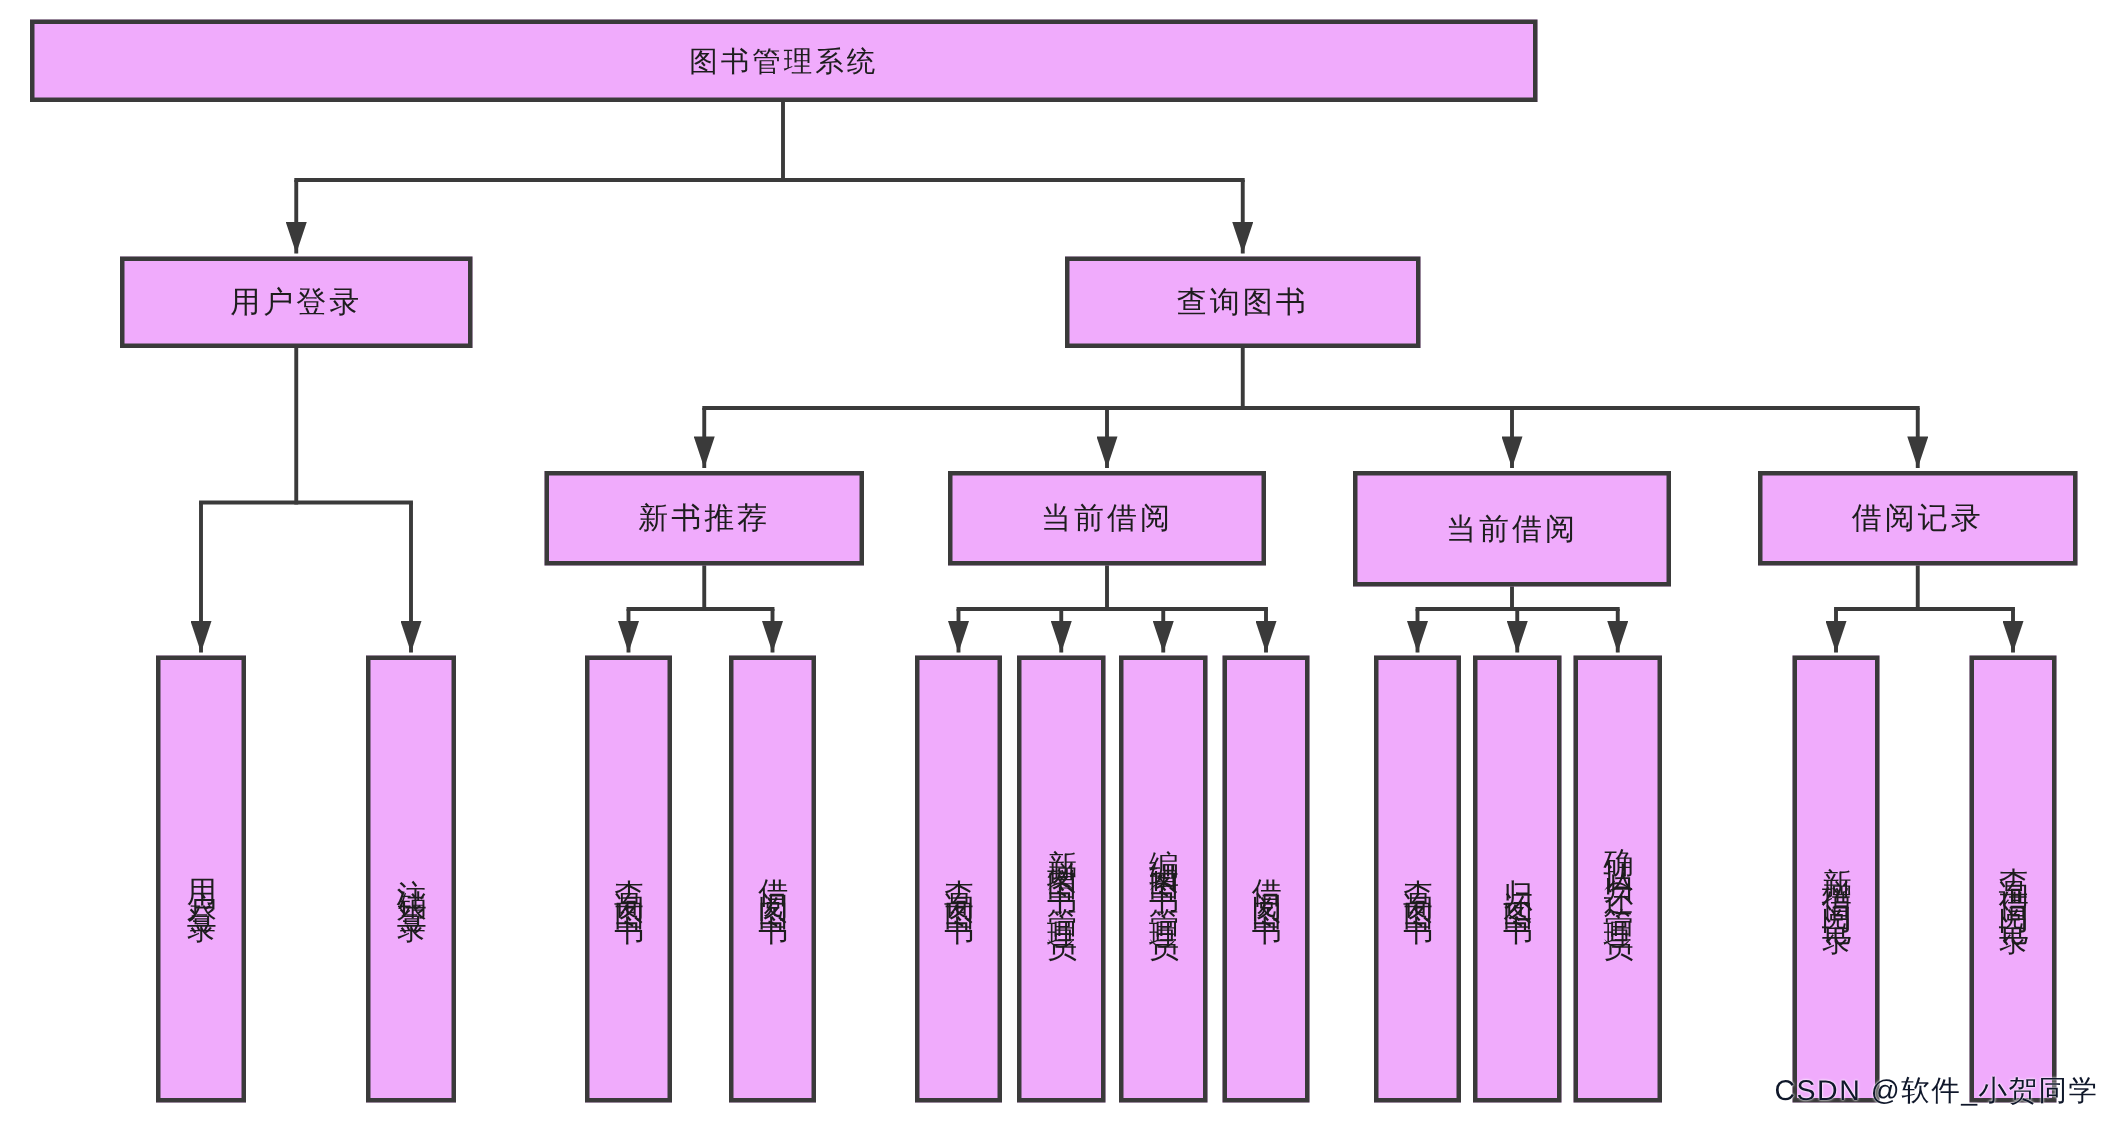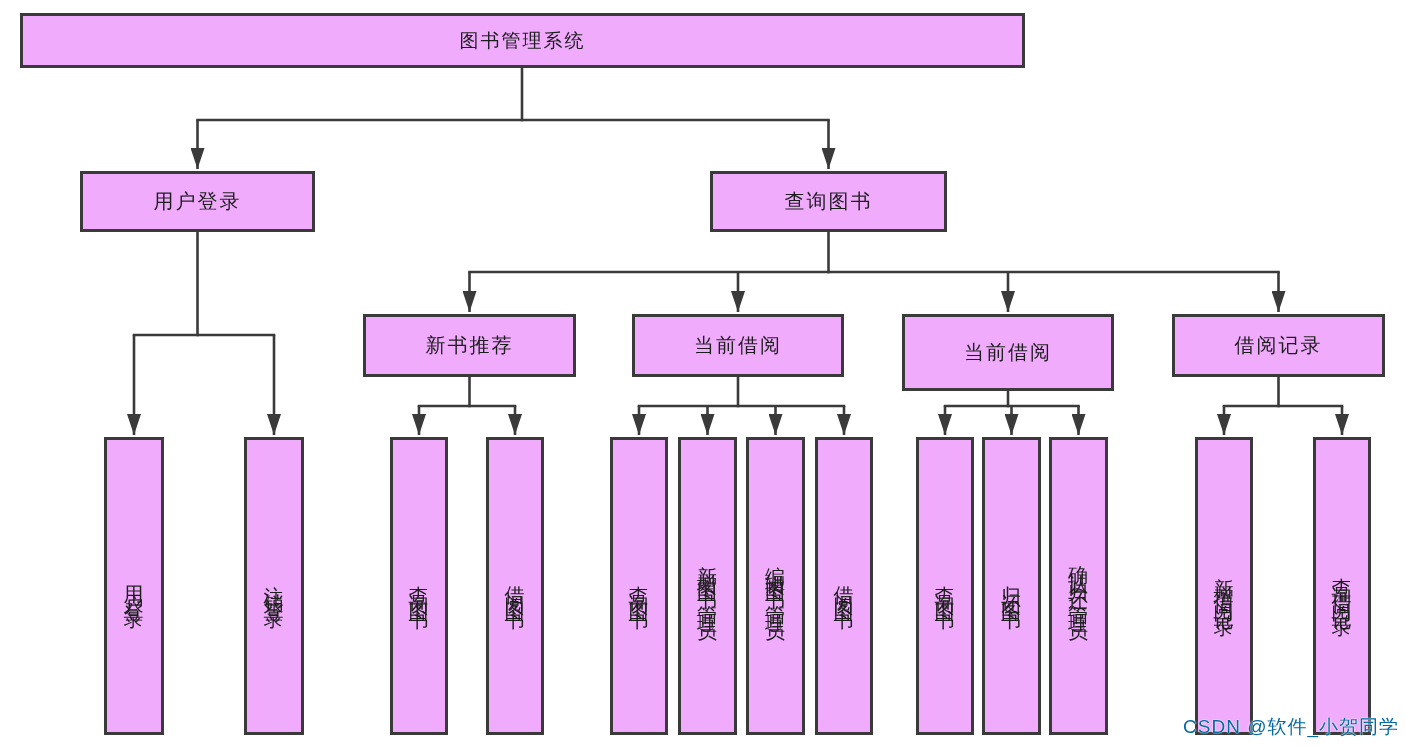--- a/index.html
+++ b/index.html
@@ -50,21 +50,21 @@
     line-height: 1;
   }
   .leaf span {
     display: inline-block;
   }
   .watermark {
     position: absolute;
     right: 6px;
     top: 714px;
     font-size: 19px;
-    color: #0369a1;
+    color: #0f172a;
     letter-spacing: 1px;
     text-shadow: 0 0 2px #ffffff, 0 0 1px #ffffff;
     white-space: nowrap;
     z-index: 5;
   }
 </style>
 </head>
 <body>
 
 <div class="canvas">

